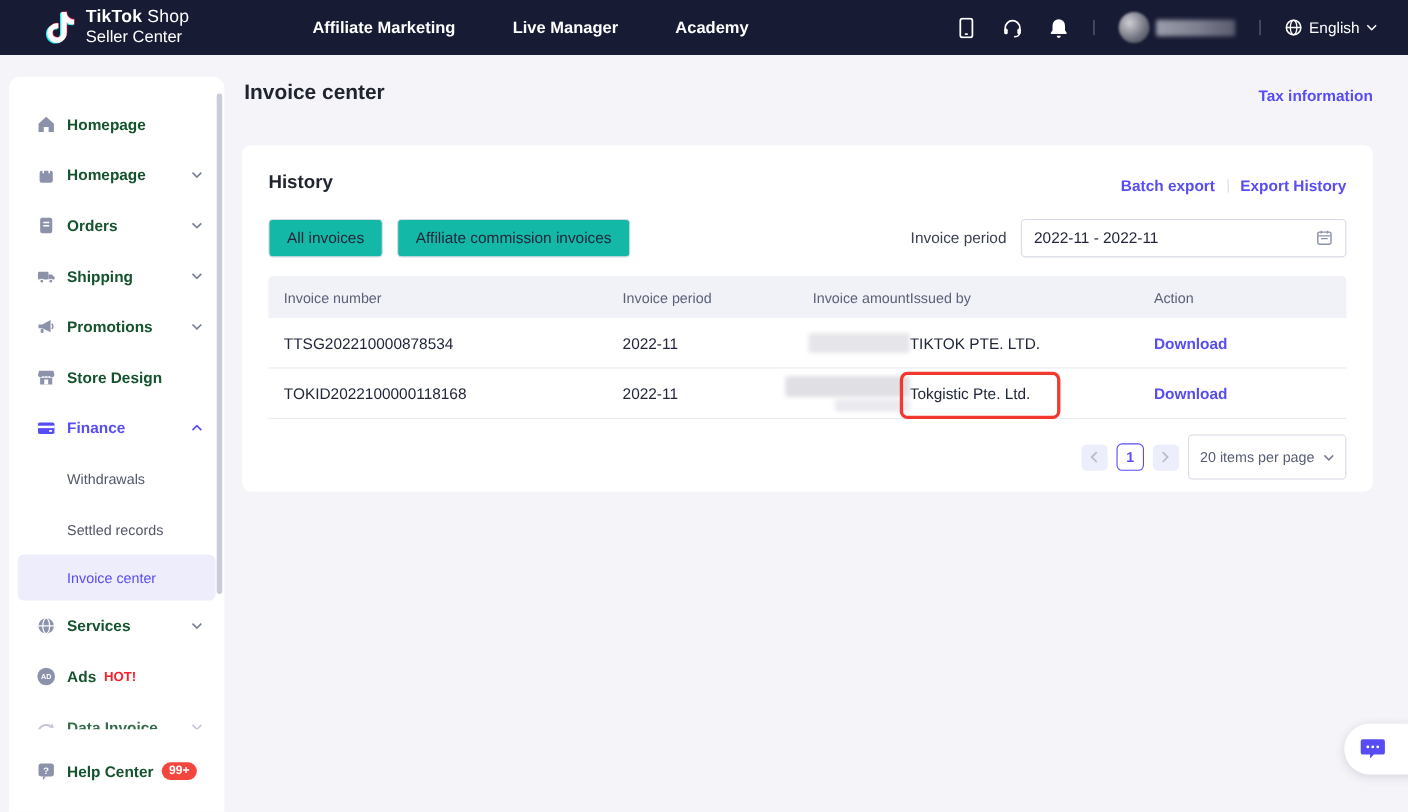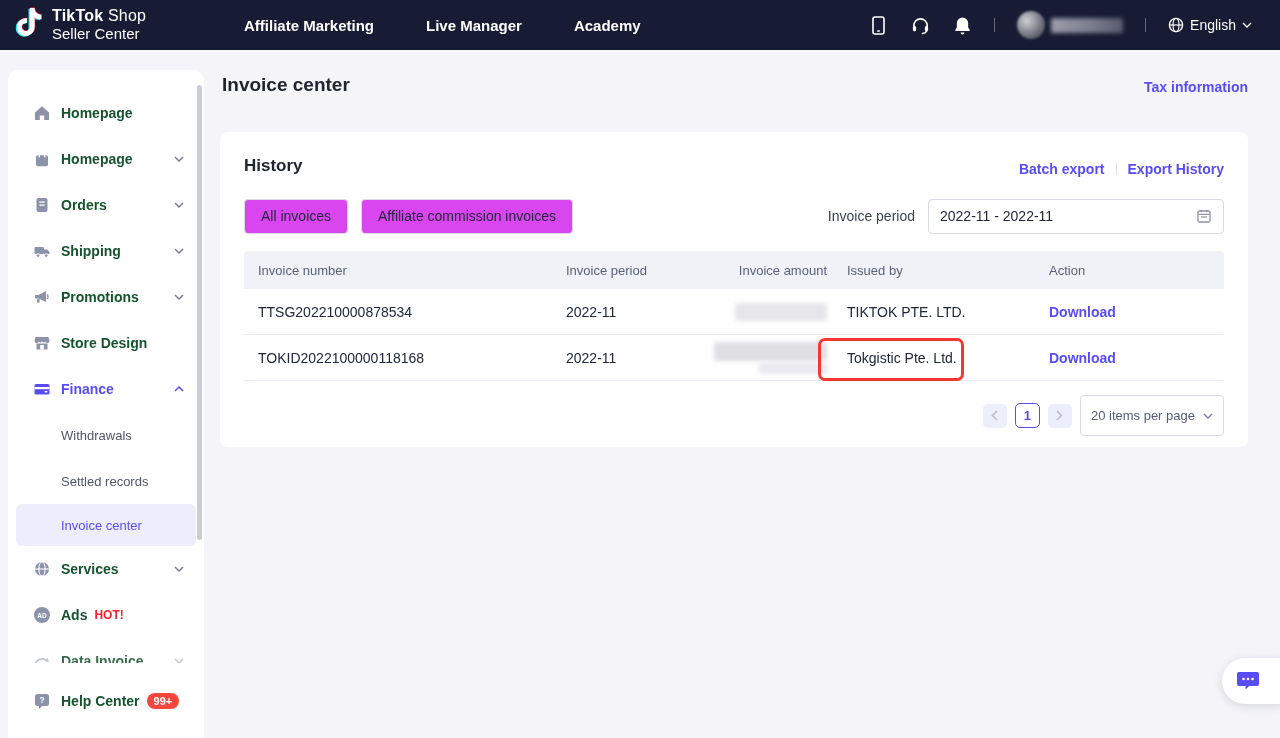--- a/index.html
+++ b/index.html
@@ -1,20 +1,20 @@
 <!DOCTYPE html>
 <html><head>
 <meta charset="utf-8">
 <style>
   * { margin:0; padding:0; box-sizing:border-box; }
   html,body { width:1280px; height:738px; font-family:"Liberation Sans", sans-serif; background:#f4f4f9; overflow:hidden; }
 
   
   .navbar { position:absolute; left:0; top:0; width:1280px; height:50px; background:#171b34; display:flex; align-items:center; color:#fff; z-index:30; }
-  .brand { display:flex; gap:8px; padding-left:14px; width:230px; }
+  .brand { display:flex; align-items:center; gap:8px; width:230px;margin-left:40px; }
   .brand-text { line-height:1.15; }
   .brand-line1 { font-size:16px; letter-spacing:.2px; }
   .brand-line1 b { font-weight:700; }
   .brand-line2 { font-size:15px; font-weight:400; }
   .nav-links { display:flex; gap:52px; margin-left:14px; }
   .nav-link { font-size:15px; font-weight:700; color:#fff; cursor:pointer; white-space:nowrap; }
   .nav-right { margin-left:auto; display:flex; align-items:center; gap:22px; padding-right:28px; }
   .nav-icon { width:20px; height:20px; display:flex; align-items:center; justify-content:center; cursor:pointer; }
   .nav-divider { width:1px; height:14px; background:rgba(255,255,255,.35); }
   .avatar-group { display:flex; align-items:center; gap:6px; cursor:pointer; }
@@ -42,34 +42,34 @@
   .page-title { position:absolute; left:18px; top:24px; font-size:19px; font-weight:700; color:#20242f; }
   .tax-link { position:absolute; right:32px; top:29px; font-size:14px; font-weight:700; color:#584df4; cursor:pointer; }
 
   .card { position:absolute; left:16px; right:32px; top:82px; height:315px; background:#fff; border-radius:8px; }
   .history-title { position:absolute; left:24px; top:24px; font-size:17px; font-weight:700; color:#20242f; }
   .export-links { position:absolute; right:24px; top:29px; display:flex; align-items:center; gap:11px; font-size:14px; font-weight:700; }
   .export-links a { color:#584df4; text-decoration:none; cursor:pointer; }
   .vsep { width:1px; height:12px; background:#d9dbe6; }
 
   .filter-row { position:absolute; left:24px; right:24px; top:66px; height:36px; display:flex; align-items:center; }
-  .fbtn { height:35px; display:inline-flex; align-items:center; padding:0 16px; border:1px solid #d8dae5; border-radius:4px; background:#d946ef; font-size:14px; color:#23263b; margin-right:13px; cursor:pointer; white-space:nowrap; font-weight:400; }
+  .fbtn { height:35px; display:inline-flex; align-items:center; padding:0 16px; border:1px solid #d8dae5; border-radius:4px; background:#14b8a6; font-size:14px; color:#23263b; margin-right:13px; cursor:pointer; white-space:nowrap; font-weight:400; }
   .fbtn.sel { border:1px solid #584df4; background:#f5f4fe; color:#584df4; font-weight:700; }
   .period-label { margin-left:auto; font-size:14px; color:#3a3f52; margin-right:13px; white-space:nowrap; }
   .period-input { width:296px; height:35px; border:1px solid #d8dae5; border-radius:4px; background:#fff; display:flex; align-items:center; padding:0 11px; font-size:14px; color:#23263b; cursor:pointer; }
   .period-input .cal { margin-left:auto; display:flex; }
 
   .tbl { position:absolute; left:24px; right:24px; top:119px; }
   .tr { display:flex; align-items:center; }
   .tr.head { height:38px; background:#f1f1f8; border-radius:4px 4px 0 0; font-size:13px; color:#5c6178;justify-content:flex-end; }
   .tr.row { height:46px; font-size:14px; color:#21263c; border-bottom:1px solid #e9eaf2; }
   .c1 { width:322px; padding-left:14px; }
   .c2 { width:157px; }
   .c3 { width:104px; text-align:right; display:flex; flex-direction:column; align-items:flex-end; justify-content:center; }
-  .c4 { width:218px; padding-left:20px; }
+  .c4 { width:218px; }
   .c5 { flex:1; padding-left:4px; }
   .dl { color:#584df4; font-weight:700; cursor:pointer; }
   .blur1 { width:92px; height:18px; border-radius:2px; background:#e6e6ea; filter:blur(2px); }
   .blur2a { width:113px; height:19px; border-radius:2px; background:#dfdfe4; filter:blur(2px); }
   .blur2b { width:68px; height:11px; border-radius:2px; background:#e9e9ee; filter:blur(2px); margin-top:2px; }
 
   .annotation-box { position:absolute; left:598px; top:206px; width:146px; height:43px; border:3px solid #f2382f; border-radius:7px; pointer-events:none; z-index:5; }
 
   .pagination { position:absolute; right:24px; top:263px; display:flex; align-items:center; gap:8px; }
   .pg-btn { width:24px; height:24px; border-radius:5px; background:#edeefb; display:flex; align-items:center; justify-content:center; cursor:pointer; }

